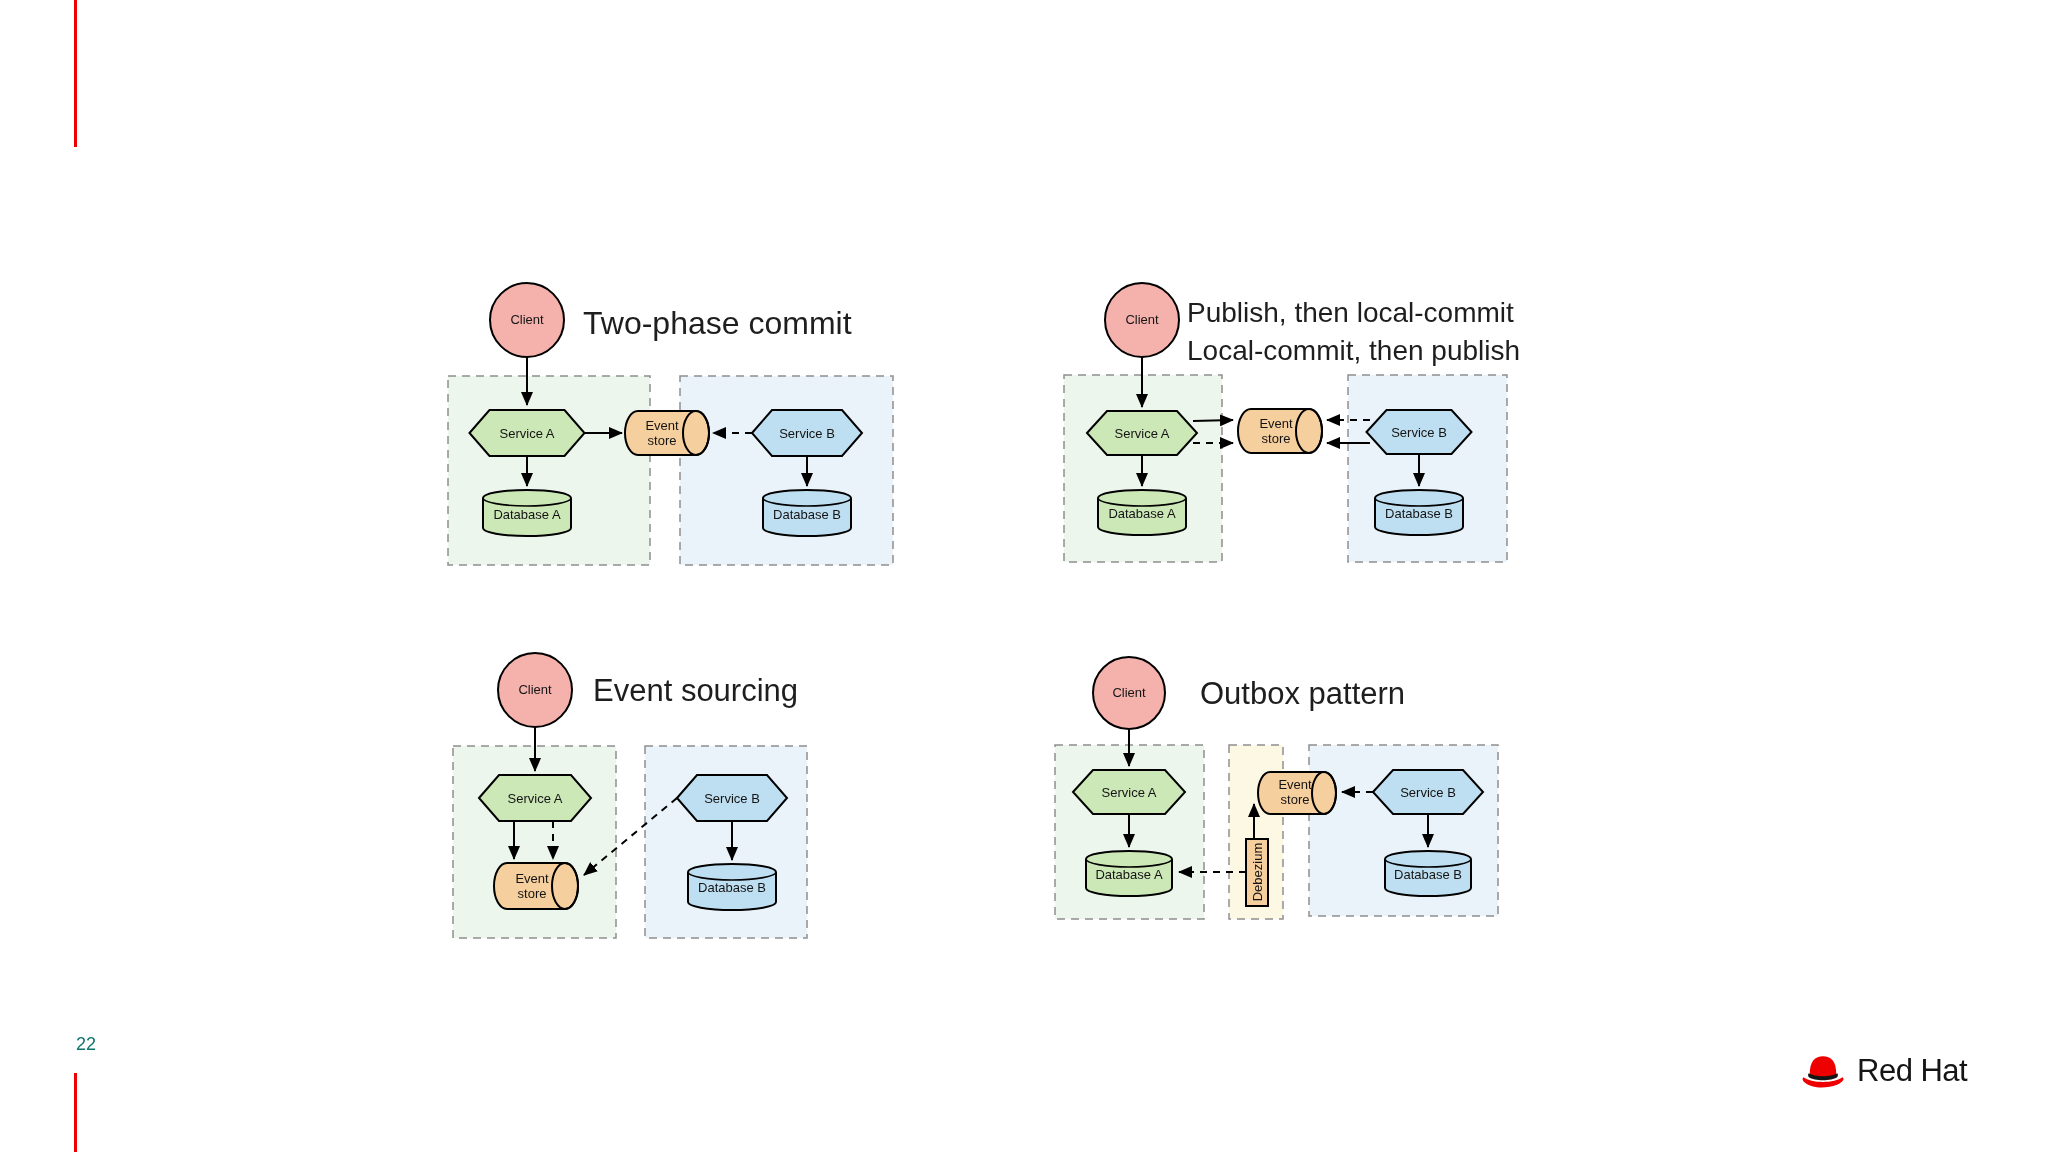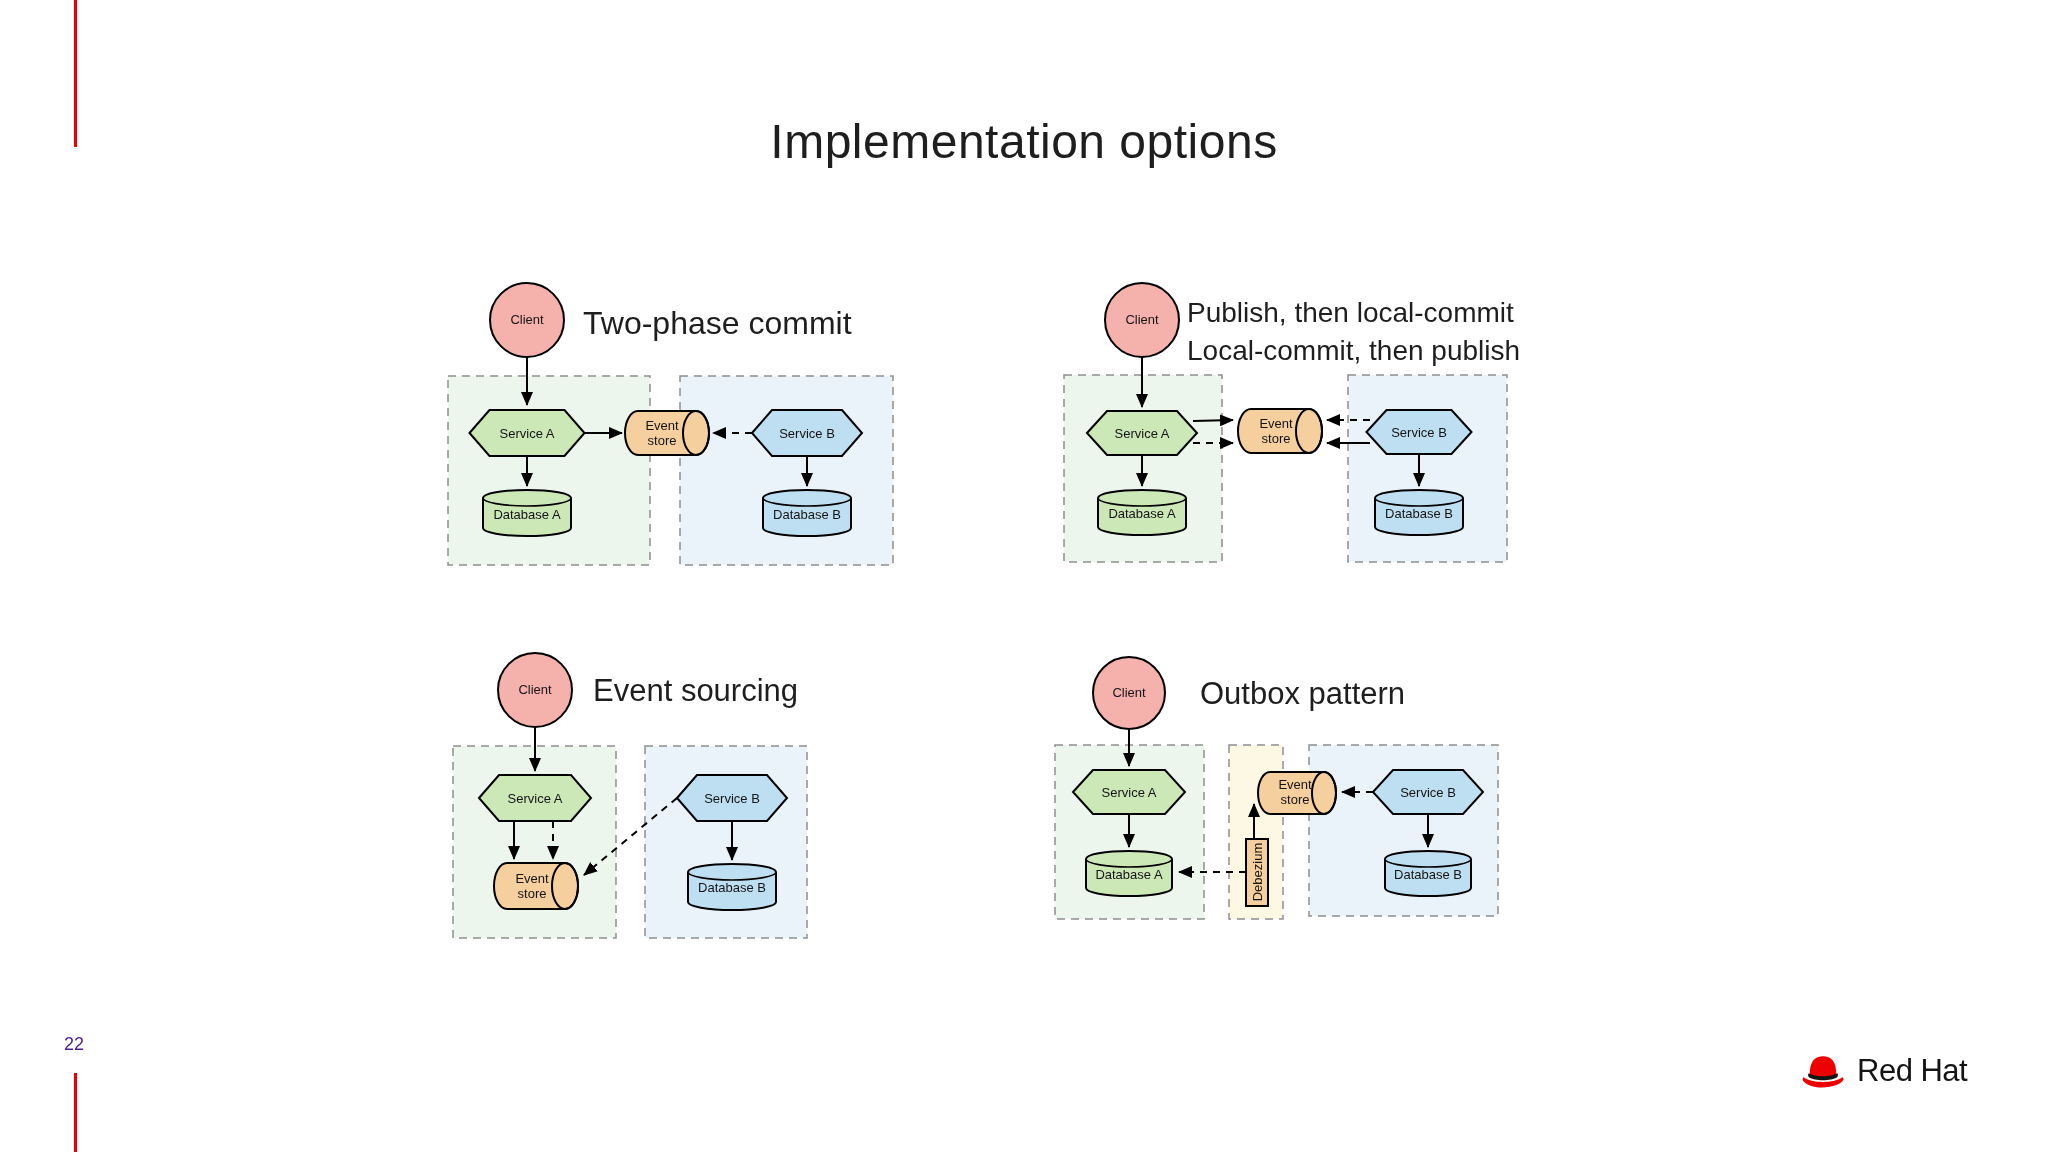--- a/index.html
+++ b/index.html
@@ -23,21 +23,21 @@
   }
   .slide{position:absolute;inset:0;}
   .red-bar{position:absolute;left:74px;width:3px;background:var(--accent-red);}
   .red-bar.top{top:0;height:147px;}
   .red-bar.bottom{top:1073px;height:79px;}
   .main-title{
     position:absolute;top:114px;left:0;width:100%;text-align:center;
     font-size:48px;font-weight:400;color:var(--title-text);letter-spacing:.5px;
   }
   .page-number{
-    position:absolute;left:64px;top:1034px;font-size:18px;color:#4c1d95;
+    position:absolute;left:76px;top:1034px;font-size:18px;color:#0f766e;
   }
   .brand{
     position:absolute;left:1798px;top:1053px;display:flex;align-items:center;gap:9px;
   }
   .brand-text{font-size:31px;font-weight:400;color:#151515;letter-spacing:-0.5px;}
   svg.diagram{position:absolute;overflow:visible;}
   #d1{left:440px;top:270px;}
   #d2{left:1050px;top:270px;}
   #d3{left:440px;top:640px;}
   #d4{left:1050px;top:640px;}
@@ -60,21 +60,20 @@
   .arrow.dashed{stroke-dasharray:7 6;}
 </style>
 </head>
 <body>
 
 <div class="slide">
 
   <div class="red-bar top"></div>
   <div class="red-bar bottom"></div>
 
-  <div class="main-title">Implementation options</div>
 
   <svg id="d1" class="diagram" width="470" height="310" viewBox="0 0 470 310">
     <defs>
       <marker id="ah-a" markerUnits="userSpaceOnUse" markerWidth="14" markerHeight="12" refX="13" refY="6" orient="auto">
         <path d="M0,0 L14,6 L0,12 Z" fill="var(--line)"></path>
       </marker>
     </defs>
     <rect class="zone g" x="8" y="106" width="202" height="189"></rect>
     <rect class="zone b" x="240" y="106" width="213" height="189"></rect>
     <text class="dg-title" x="143" y="64">Two-phase commit</text>

